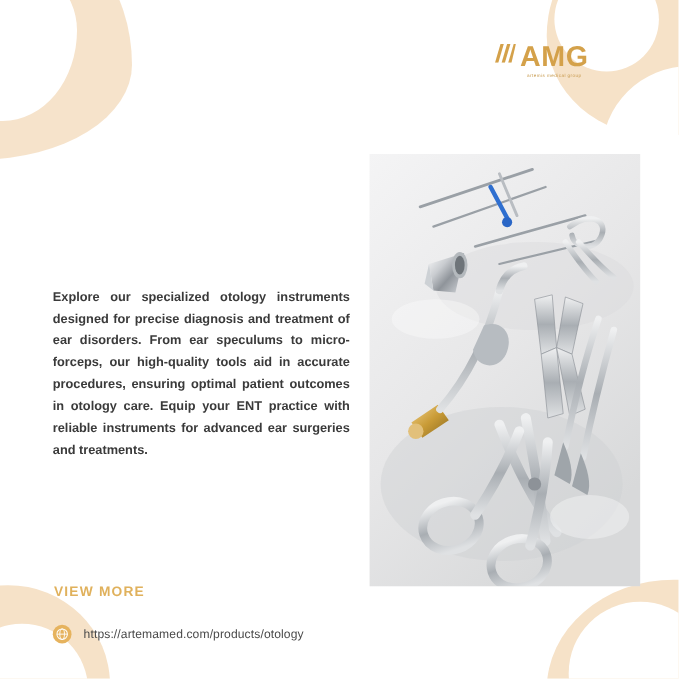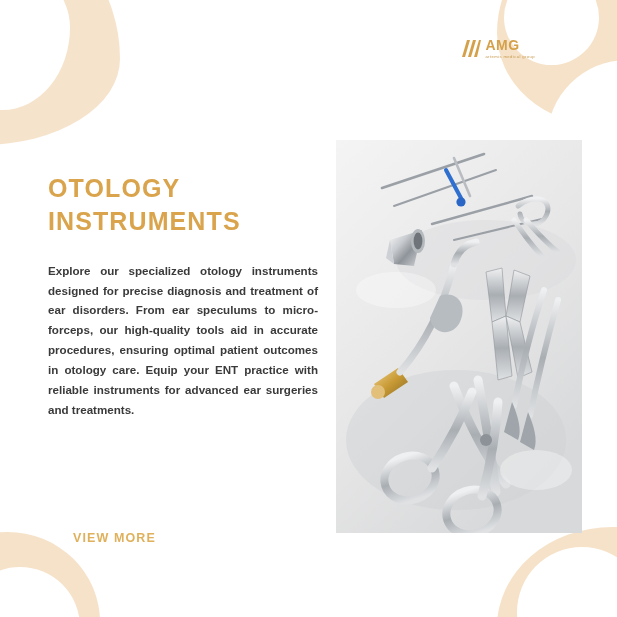--- a/index.html
+++ b/index.html
@@ -112,21 +112,21 @@
   .logo-mark {
     display: block;
     margin-top: 2px;
   }
   .logo-text-wrap {
     display: flex;
     flex-direction: column;
     line-height: 1;
   }
   .logo-word {
-    font-size: 14px;
+    font-size: 26px;
     font-weight: 700;
     color: #d4a14a;
     letter-spacing: 0.5px;
   }
   .logo-sub {
     font-size: 4.2px;
     color: #c79a4e;
     letter-spacing: 0.4px;
     margin-top: 3px;
     text-align: center;
@@ -164,21 +164,20 @@
   .view-more {
     position: absolute;
     left: 49px;
     top: 531px;
     font-size: 12.5px;
     font-weight: 700;
     letter-spacing: 1.1px;
     color: #e0b15c;
     text-transform: uppercase;
     cursor: pointer;
-    margin-left: 24px;
   }
 
   
   .url-row {
     position: absolute;
     left: 48px;
     top: 568px;
     display: flex;
     align-items: center;
     gap: 11px;
@@ -234,29 +233,35 @@
         <polygon points="9,17 14,0 17,0 12,17" fill="#d4a14a"></polygon>
         <polygon points="15,17 20,0 22,0 18,17" fill="#d4a14a"></polygon>
       </svg>
     </span>
     <span class="logo-text-wrap">
       <span class="logo-word">AMG</span>
       <span class="logo-sub">artemis medical group</span>
     </span>
   </div>
 
-  <h1 class="headline">
-    <span class="l1">OTOLOGY</span>
-    <span class="l2">INSTRUMENTS</span>
-  </h1>
 
   <p class="body-copy">Explore our specialized otology instruments designed for precise diagnosis and treatment of ear disorders. From ear speculums to micro-forceps, our high-quality tools aid in accurate procedures, ensuring optimal patient outcomes in otology care. Equip your ENT practice with reliable instruments for advanced ear surgeries and treatments.</p>
 
   <div class="view-more">VIEW MORE</div>
 
+  <div class="url-row">
+    <span class="globe-icon">
+      <svg width="11" height="11" viewBox="0 0 12 12">
+        <circle cx="6" cy="6" r="5.2" fill="none" stroke="#ffffff" stroke-width="1"></circle>
+        <ellipse cx="6" cy="6" rx="2.3" ry="5.2" fill="none" stroke="#ffffff" stroke-width="0.9"></ellipse>
+        <line x1="0.8" y1="6" x2="11.2" y2="6" stroke="#ffffff" stroke-width="0.9"></line>
+      </svg>
+    </span>
+    <span class="url-text">https://artemamed.com/products/otology</span>
+  </div>
 
   <div class="photo">
     <svg width="246" height="393" viewBox="0 0 246 393">
       <defs>
         <linearGradient id="steel" x1="0" y1="0" x2="1" y2="1">
           <stop offset="0%" stop-color="#fbfbfb"></stop>
           <stop offset="35%" stop-color="#c9ccd0"></stop>
           <stop offset="60%" stop-color="#8f949a"></stop>
           <stop offset="100%" stop-color="#d7dade"></stop>
         </linearGradient>

